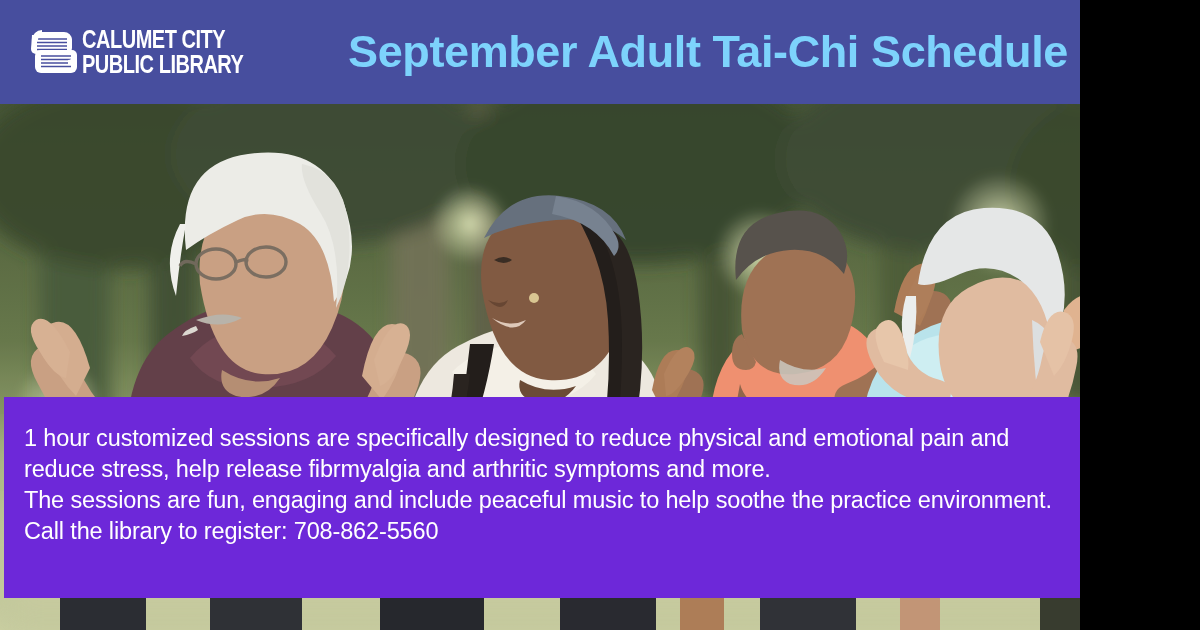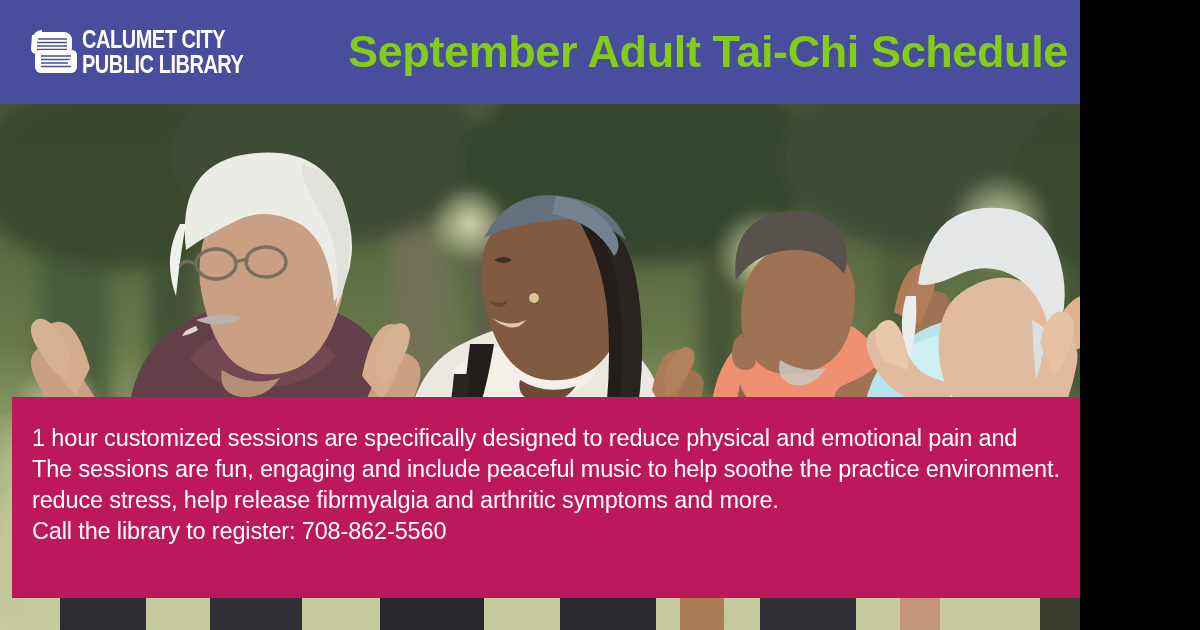--- a/index.html
+++ b/index.html
@@ -47,43 +47,43 @@
     white-space:nowrap;
   }
   #header-title {
     position:absolute;
     left:0; right:0;
     top:50%;
     transform:translateY(-50%);
     text-align:center;
     padding-left:240px;
     padding-right:24px;
-    color:#84cc16;
+    color:#7dd3fc;
     font-size:45px;
     font-weight:bold;
     letter-spacing:-0.4px;
     white-space:nowrap;
   }
 
   
   #photo {
     position:absolute;
     left:0; top:104px;
     width:1200px; height:526px;
     overflow:hidden;
     background:#2f3a22;
   }
   #photo-svg { display:block; width:1200px; height:526px; }
 
   
   #caption-box {
     position:absolute;
-    left:12px; top:397px;
+    left:4px; top:397px;
     width:1162px; height:201px;
-    background:#be185d;
+    background:#6d28d9;
     z-index:30;
     padding:26px 14px 0 20px;
   }
   .caption-line {
     color:#ffffff;
     font-size:23.5px;
     line-height:31px;
     font-weight:normal;
     letter-spacing:-0.15px;
     white-space:nowrap;
@@ -295,18 +295,18 @@
         <div class="logo-line">CALUMET CITY</div>
         <div class="logo-line">PUBLIC LIBRARY</div>
       </div>
     </div>
 
     <div id="header-title">September Adult Tai-Chi Schedule</div>
   </div>
 
   <div id="caption-box">
     <div class="caption-line">1 hour customized sessions are specifically designed to reduce physical and emotional pain and</div>
+    <div class="caption-line">reduce stress, help release fibrmyalgia and arthritic symptoms and more.</div>
     <div class="caption-line">The sessions are fun, engaging and include peaceful music to help soothe the practice environment.</div>
-    <div class="caption-line">reduce stress, help release fibrmyalgia and arthritic symptoms and more.</div>
     <div class="caption-line">Call the library to register: 708-862-5560</div>
   </div>
 
 </div>
 
 </body></html>

